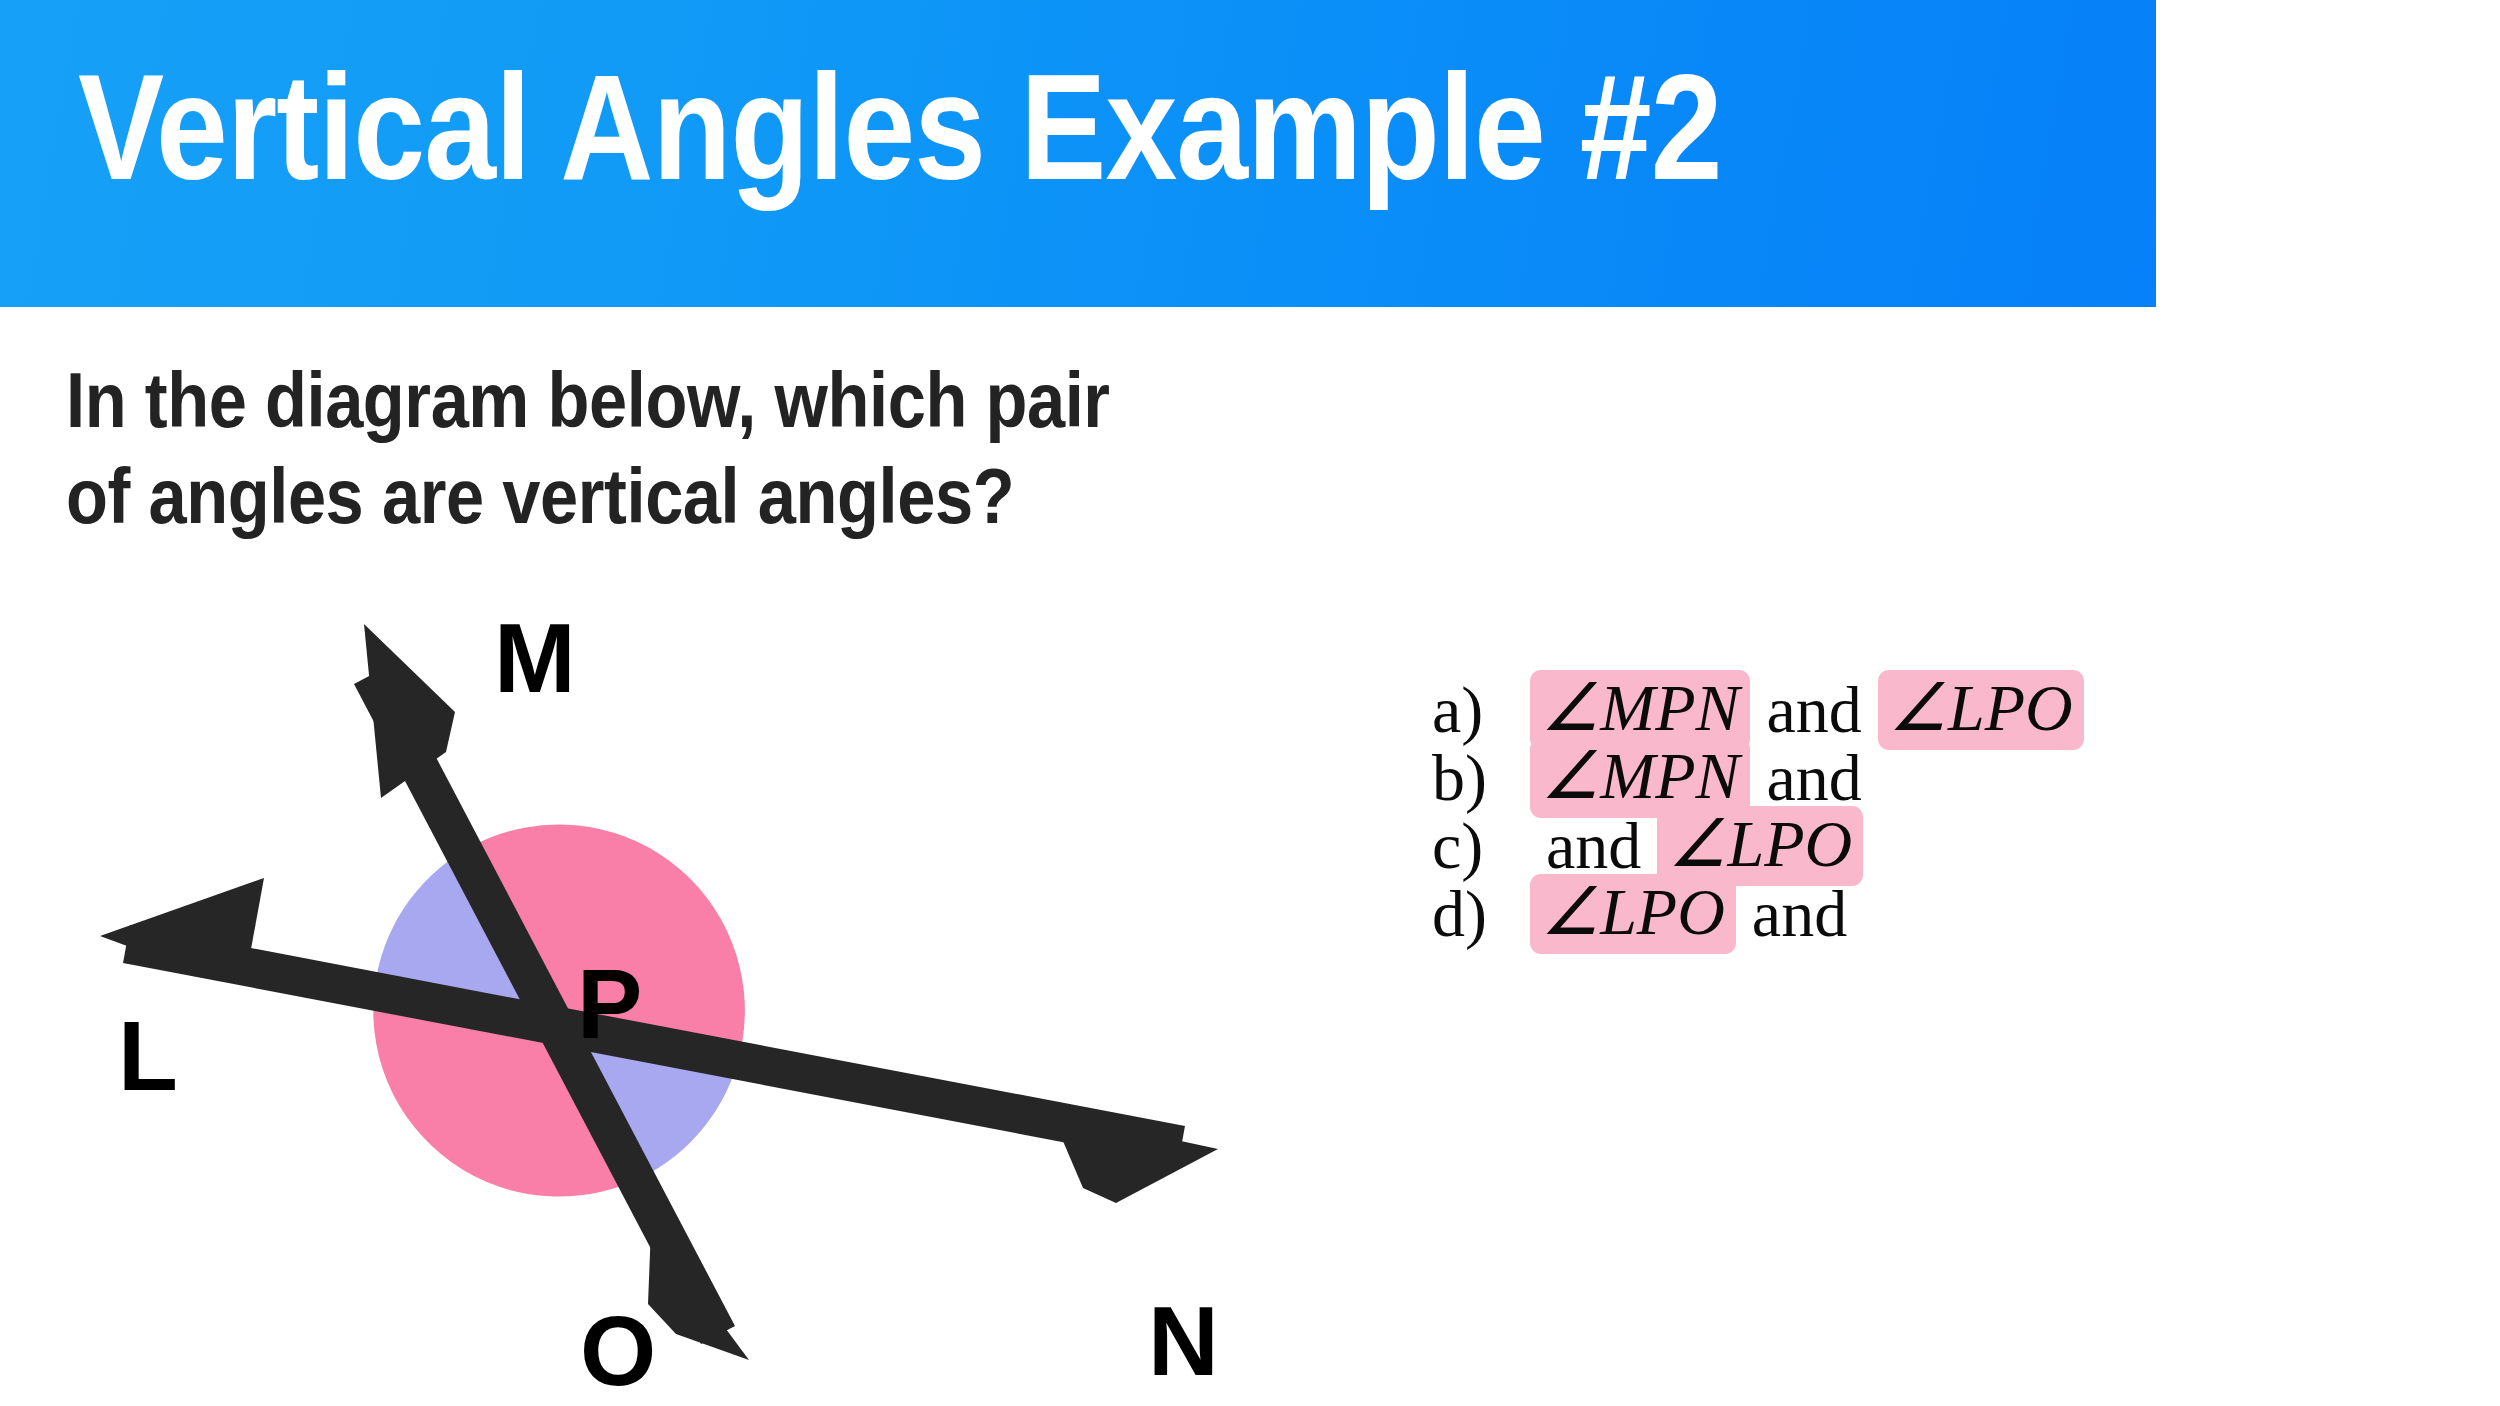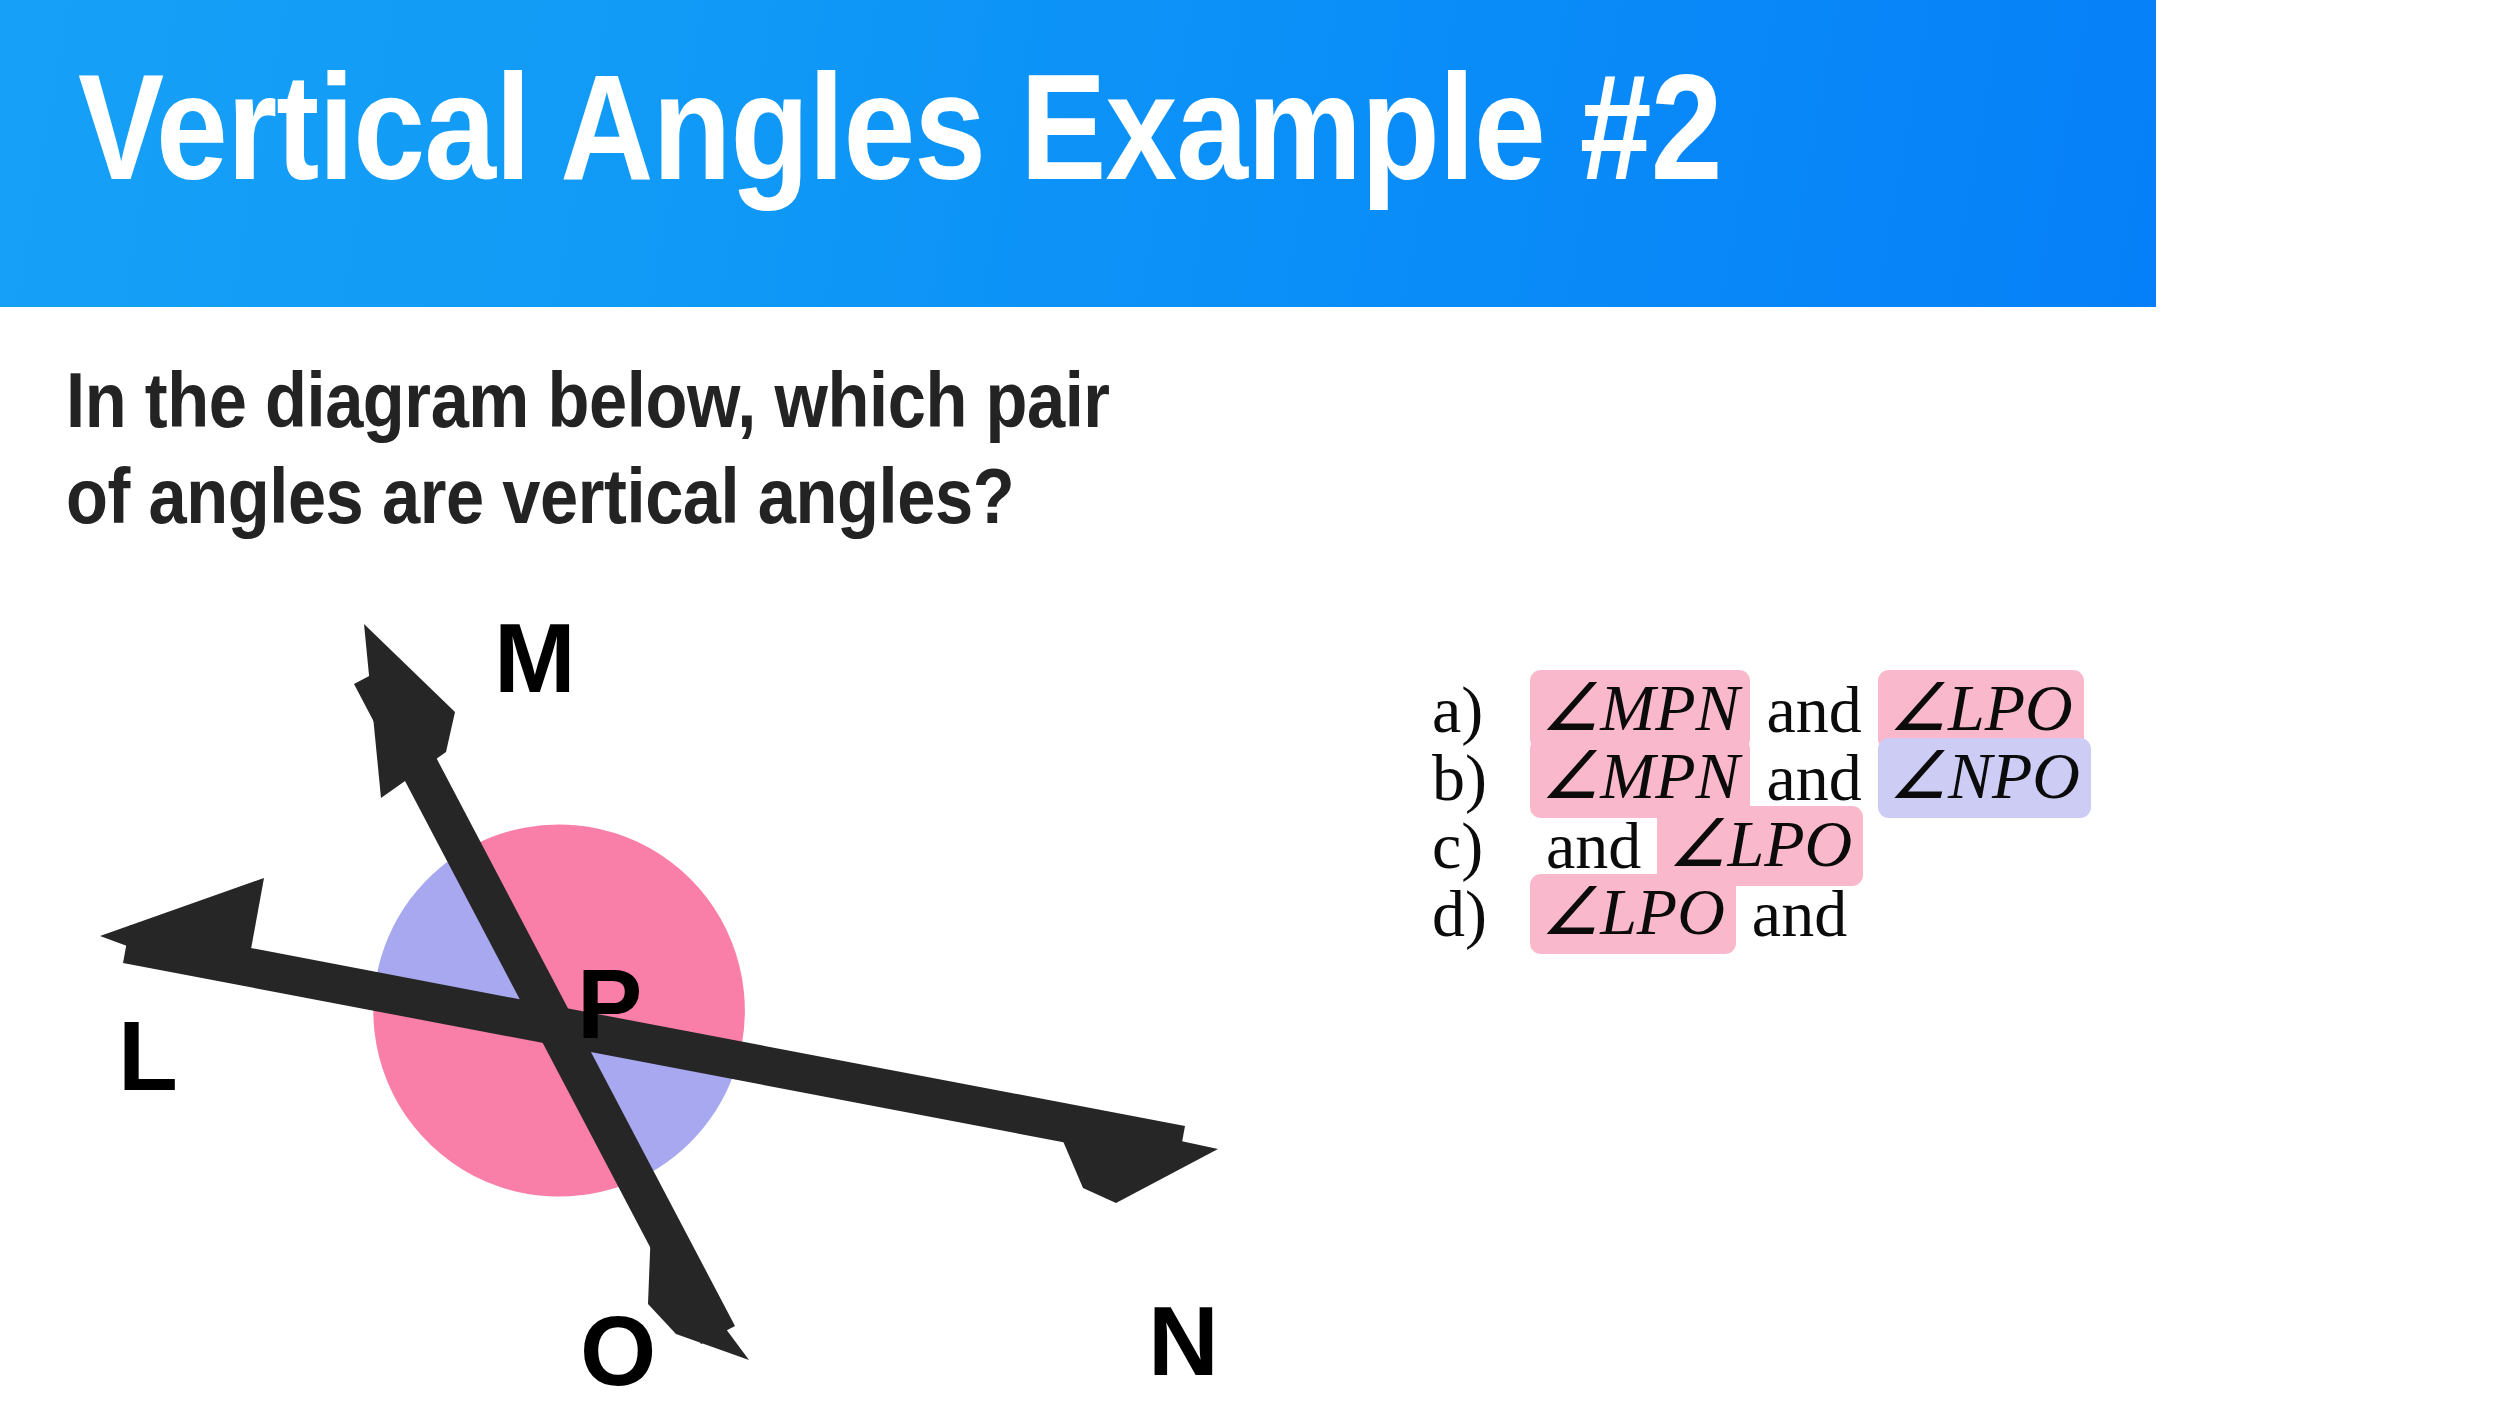--- a/index.html
+++ b/index.html
@@ -171,21 +171,20 @@
     <span class="answer-letter">a)</span>
     <span class="angle-chip chip-pink">∠MPN</span>
     <span class="answer-and">and</span>
     <span class="angle-chip chip-pink">∠LPO</span>
   </div>
 
   <div class="answer-row">
     <span class="answer-letter">b)</span>
     <span class="angle-chip chip-pink">∠MPN</span>
     <span class="answer-and">and</span>
-    <span class="angle-chip chip-lav">∠NPO</span>
   </div>
 
   <div class="answer-row">
     <span class="answer-letter">c)</span>
     <span class="answer-and">and</span>
     <span class="angle-chip chip-pink">∠LPO</span>
   </div>
 
   <div class="answer-row">
     <span class="answer-letter">d)</span>

